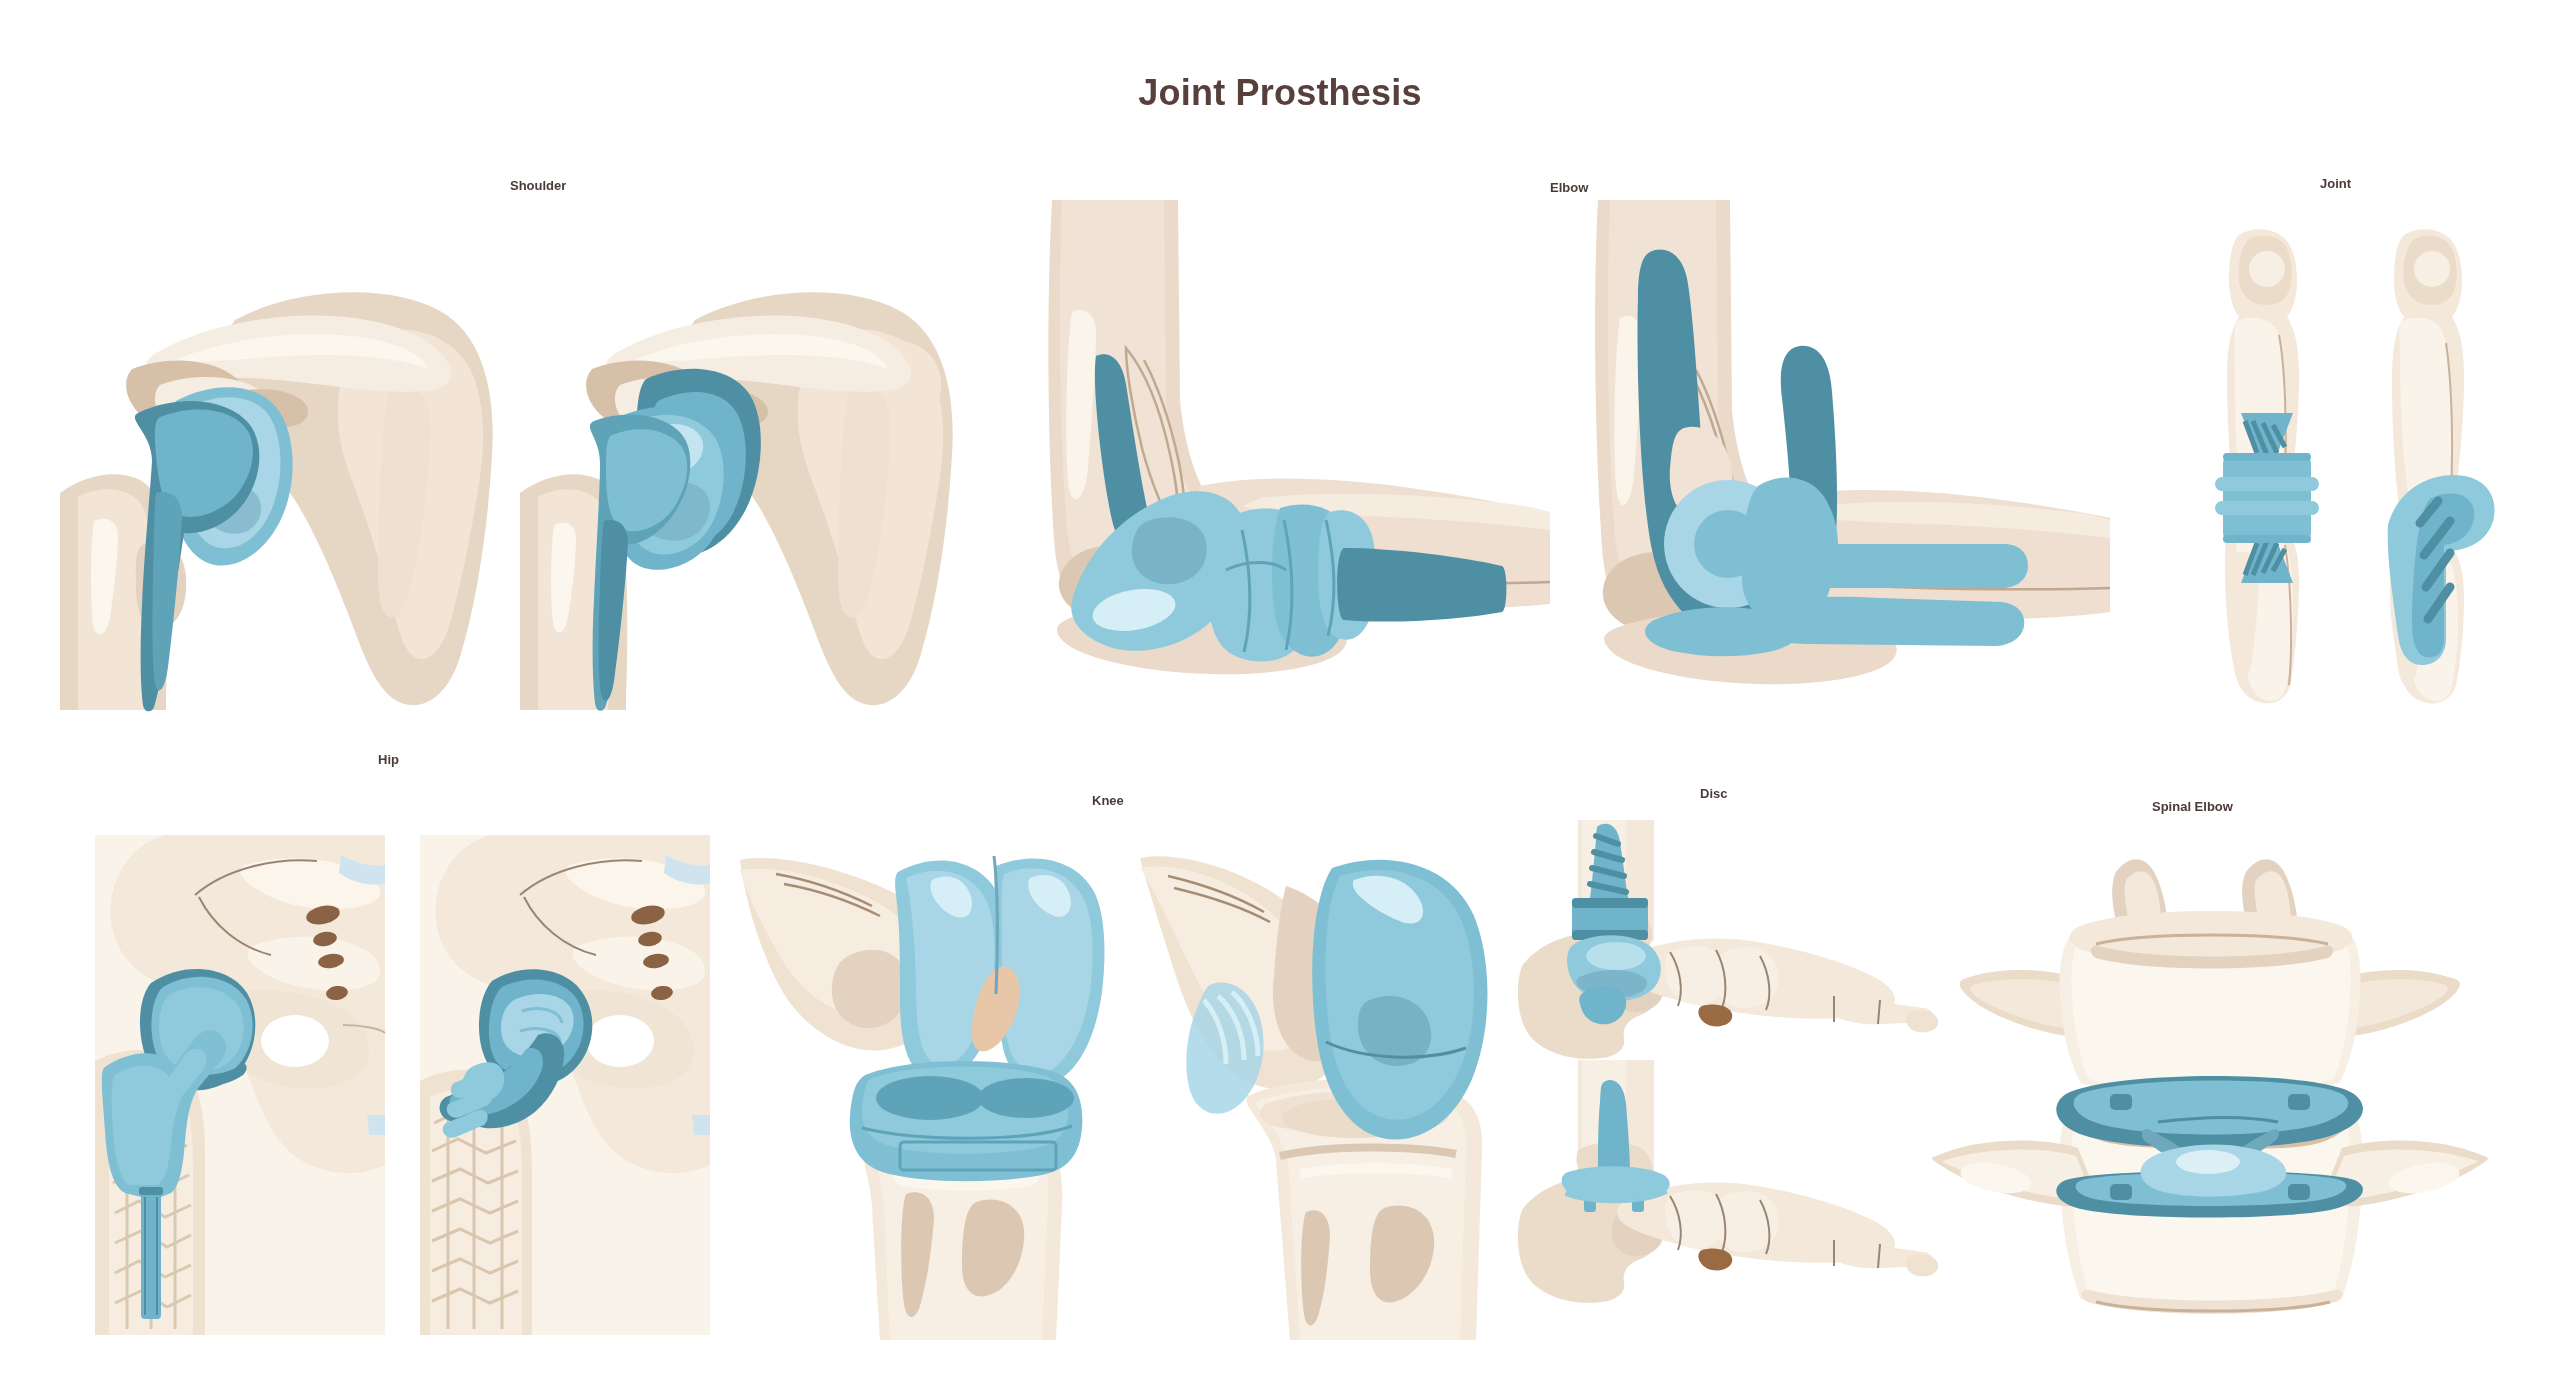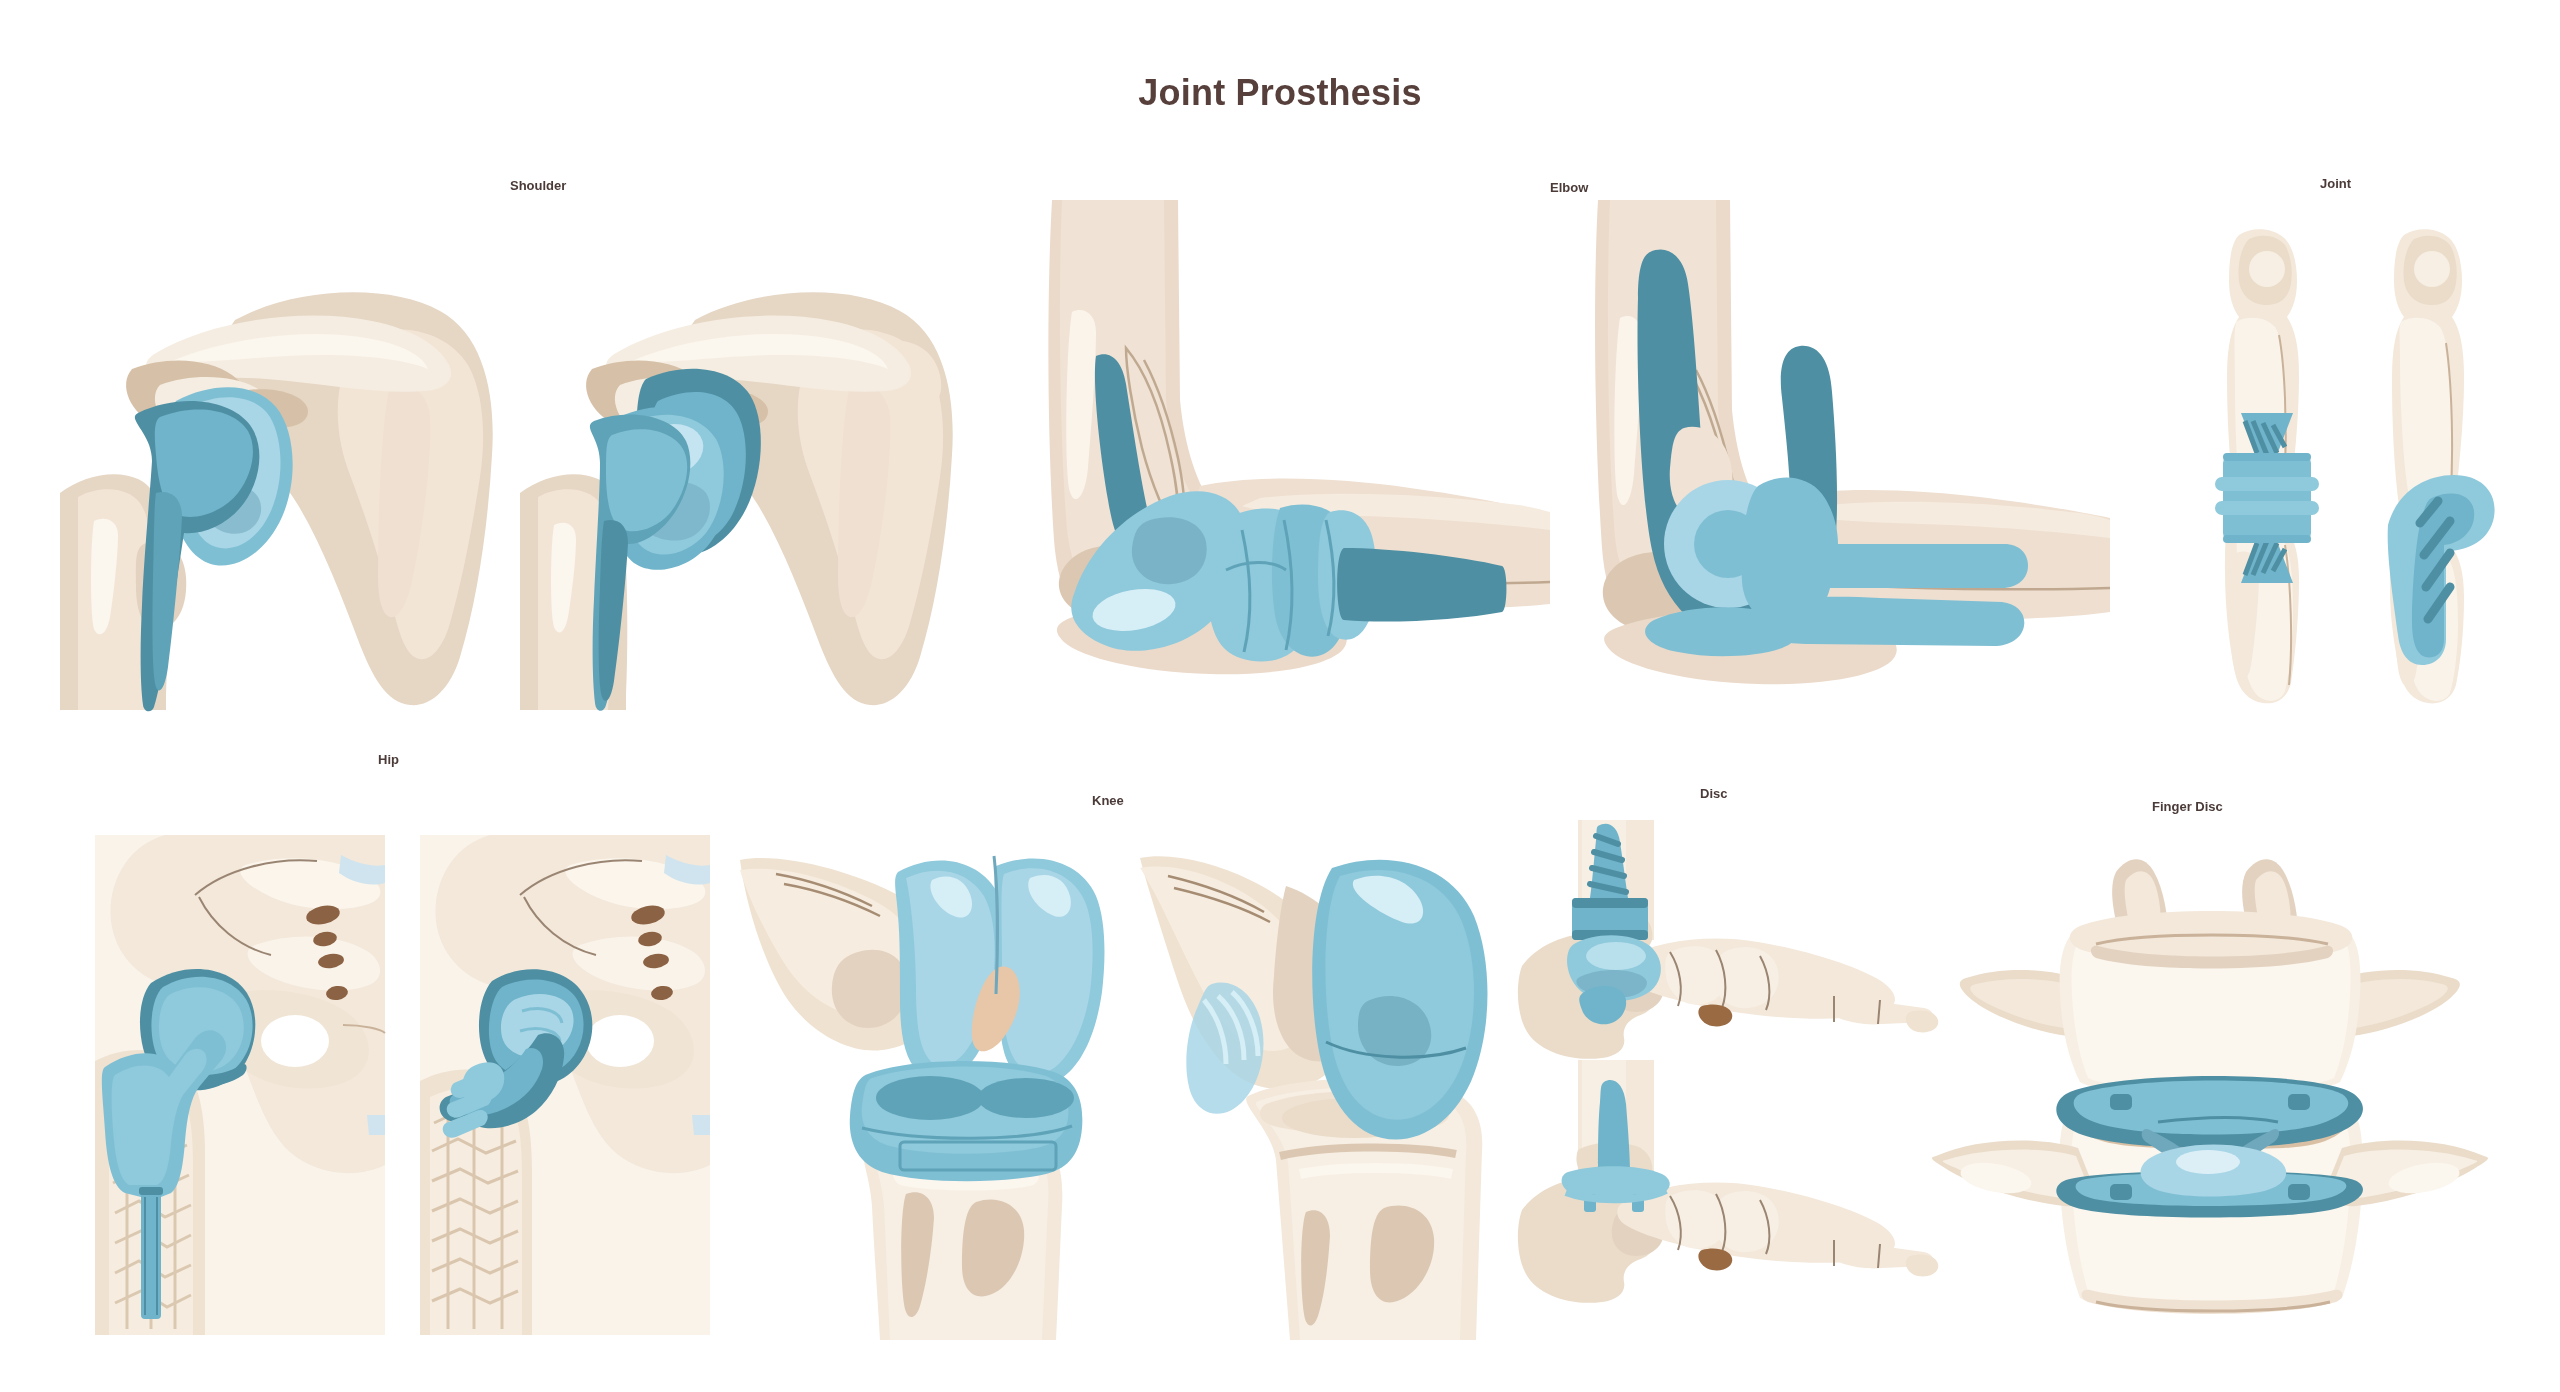--- a/index.html
+++ b/index.html
@@ -29,21 +29,21 @@
 <div class="page">
 
   <div id="page-title">Joint Prosthesis</div>
 
   <div class="sec-label" style="left:510px;top:178px;">Shoulder</div>
   <div class="sec-label" style="left:1530px;top:180px;margin-left:20px;">Elbow</div>
   <div class="sec-label" style="left:2320px;top:176px;">Joint</div>
   <div class="sec-label" style="left:378px;top:752px;">Hip</div>
   <div class="sec-label" style="left:1092px;top:793px;text-align:right;">Knee</div>
   <div class="sec-label" style="left:1700px;top:786px;">Disc</div>
-  <div class="sec-label" style="left:2152px;top:799px;">Finger Disc</div>
+  <div class="sec-label" style="left:2152px;top:799px;">Spinal Elbow</div>
 
   <div class="fig" style="left:60px;top:225px;">
   <svg width="440" height="485" viewBox="0 0 440 485">
     <g>
       <path d="M175 95 C235 62 330 58 380 86 C424 110 436 170 432 230
                C428 300 418 372 400 432 C390 465 370 482 350 480
                C326 478 312 450 300 420 C282 372 262 320 238 280
                C216 244 188 220 172 196 C158 174 156 120 175 95 Z" fill="#E6D6C4"></path>
       <path d="M300 110 C345 96 388 108 408 140 C424 168 426 212 420 252
                C412 304 402 356 390 398 C384 420 372 436 360 434

